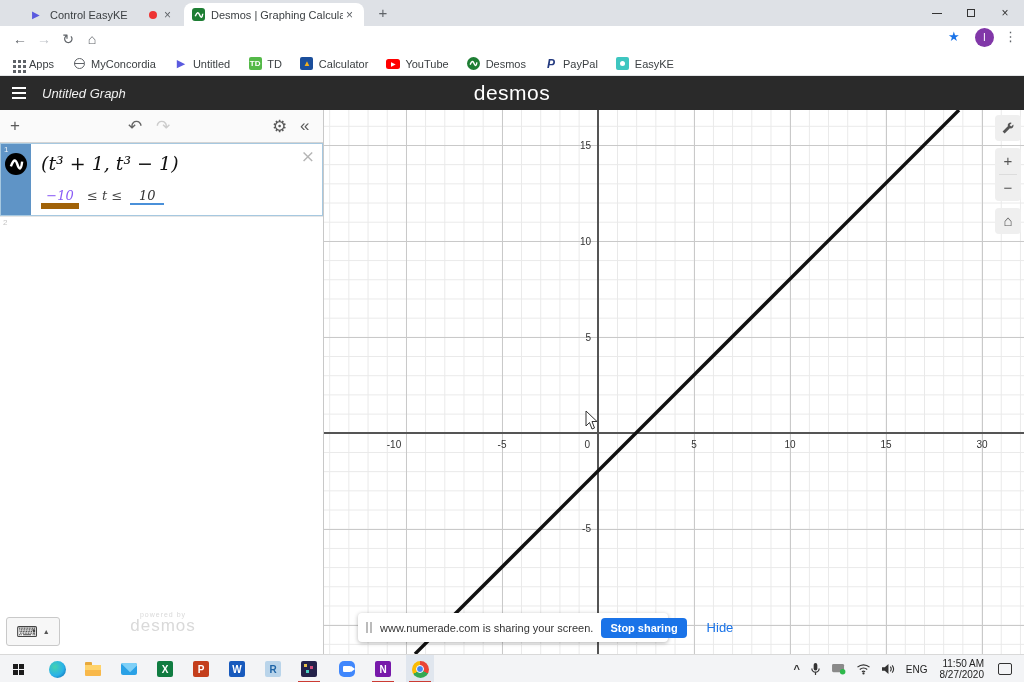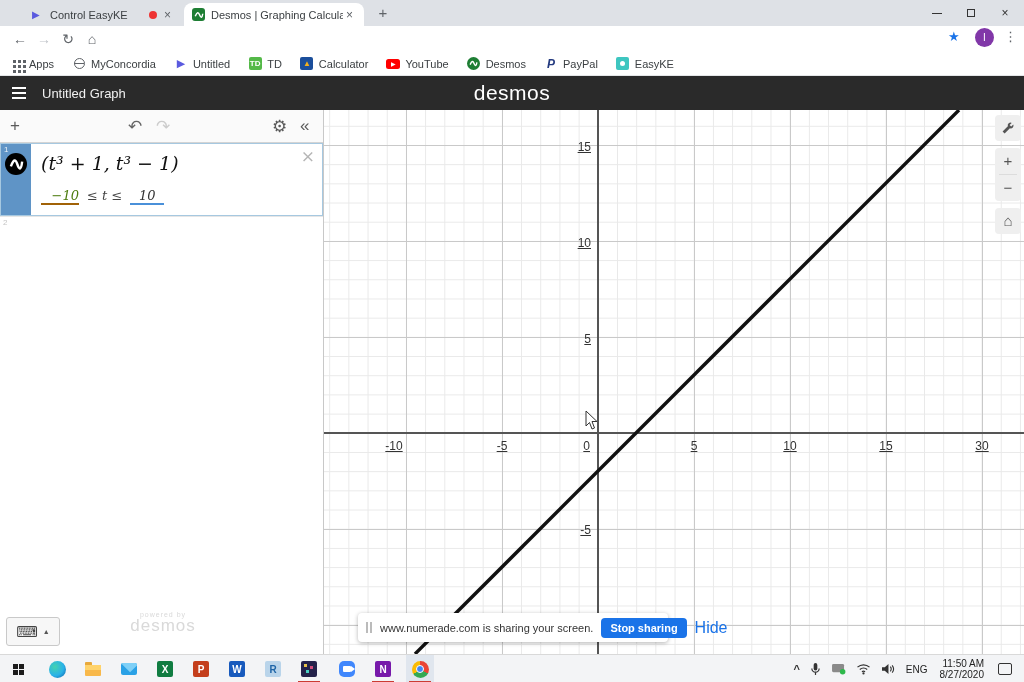--- a/index.html
+++ b/index.html
@@ -38,41 +38,41 @@
   .bmico { width:14px; height:14px; display:flex; align-items:center; justify-content:center; flex:none; }
   .appsgrid { width:3px; height:3px; background:#5f6368; box-shadow:5px 0 #5f6368,10px 0 #5f6368,0 5px #5f6368,5px 5px #5f6368,10px 5px #5f6368,0 10px #5f6368,5px 10px #5f6368,10px 10px #5f6368; margin:-5px 0 0 -5px; }
   .globe { width:11px; height:11px; border:1.5px solid #5f6368; border-radius:50%; position:relative; }
   .globe::after { content:""; position:absolute; left:-1px; top:3.5px; width:10px; height:1.5px; background:#5f6368; }
   .sq { width:13px; height:13px; border-radius:2px; color:#fff; font-size:8px; font-weight:bold; display:flex; align-items:center; justify-content:center; }
   .yt { width:14px; height:10px; border-radius:2.5px; background:#f00; color:#fff; font-size:6px; display:flex; align-items:center; justify-content:center; }
 
   
   .dheader { left:0; top:76px; width:1024px; height:34px; background:#2a2a2a; display:flex; align-items:center; }
   .burger { width:14px; height:2px; background:#fff; box-shadow:0 5px #fff,0 10px #fff; margin:-10px 0 0 12px; }
-  .dtitle { margin-left:16px; font-size:13px; color:#f0f0f0; }
+  .dtitle { margin-left:16px; font-size:13px; color:#f0f0f0;font-style:italic; }
   .dlogo { position:absolute; left:0; right:0; text-align:center; font-size:21px; color:#fff; letter-spacing:.5px; }
   .hright { position:absolute; right:8px; display:flex; align-items:center; gap:8px; }
   .loginbtn { border:1px solid #8a8a8a; border-radius:4px; color:#eee; font-size:12px; padding:3px 10px; }
   .orword { color:#bbb; font-size:11px; }
   .signupbtn { background:#2aa14a; border-radius:4px; color:#fff; font-size:12px; padding:4px 11px; }
   .hico { width:22px; height:22px; display:flex; align-items:center; justify-content:center; color:#ddd; }
   .qcirc { width:17px; height:17px; border-radius:50%; background:#ddd; color:#2a2a2a; font-size:11px; font-weight:bold; display:flex; align-items:center; justify-content:center; }
 
   
   .panel { left:0; top:110px; width:324px; height:544px; background:#fff; border-right:1px solid #c8c8c8; }
   .exptool { left:0; top:0; width:323px; height:33px; background:#fafafa; border-bottom:1px solid #d4d4d4; }
   .tico { position:absolute; top:6px; font-size:17px; color:#5a5a5a; }
   .expitem { left:0; top:33px; width:323px; height:73px; background:#fff; border:1px solid #a6c8e0; display:flex; }
   .gutter { width:30px; background:#5f94c6; position:relative; flex:none; }
   .gidx { position:absolute; left:3px; top:1px; font-size:8px; color:#eaf2fa; }
   .gcirc { position:absolute; left:4px; top:9px; width:22px; height:22px; border-radius:50%; background:#000; display:flex; align-items:center; justify-content:center; }
   .expbody { flex:1; position:relative; font-family:"DejaVu Serif",serif; }
   .formula { position:absolute; left:10px; top:8px; font-size:19px; font-style:italic; color:#111; }
   .sliderrow { position:absolute; left:10px; top:44px; font-size:13px; font-style:italic; color:#444; display:flex; align-items:baseline; gap:8px; }
-  .smin { display:inline-block; width:38px; text-align:right; color:#4d7c0f; border-bottom:2px solid #a16207; }
+  .smin { display:inline-block; width:38px; text-align:center; color:#8b5cf6; border-bottom:6px solid #a16207; }
   .smax { display:inline-block; width:34px; text-align:center; color:#333; border-bottom:2px solid #4a90d9; }
   .expclose { position:absolute; right:7px; top:2px; font-size:17px; color:#b5b5b5; }
   .row2idx { position:absolute; left:3px; top:108px; font-size:8px; color:#c4c4c4; }
   .row1sep { position:absolute; left:0; top:106px; width:323px; height:1px; background:#e6e6e6; }
 
   .kbbtn { left:6px; top:617px; width:54px; height:29px; background:#f7f7f7; border:1px solid #c9c9c9; border-radius:3px; display:flex; align-items:center; justify-content:center; gap:5px; color:#444; }
   .kbglyph { font-size:15px; }
   .kbcaret { font-size:7px; color:#555; }
   .wm { left:118px; top:611px; width:90px; text-align:center; color:#d9d9d9; }
   .wm .small { font-size:7px; letter-spacing:1px; }
@@ -82,33 +82,33 @@
   .graph { left:324px; top:110px; width:700px; height:544px; background-color:#fff;
     background-image:
       linear-gradient(to right,#c9c9c9 1px,transparent 1px),
       linear-gradient(to bottom,#c9c9c9 1px,transparent 1px),
       linear-gradient(to right,#e9e9e9 1px,transparent 1px),
       linear-gradient(to bottom,#e9e9e9 1px,transparent 1px);
     background-size:96px 100%,100% 96px,19.2px 100%,100% 19.2px;
     background-position:82px 0,0 35px,5.2px 0,0 15.8px; }
   .yaxis { position:absolute; left:273px; top:0; width:2px; height:544px; background:#555; }
   .xaxis { position:absolute; left:0; top:322px; width:700px; height:2px; background:#555; }
-  .tick { position:absolute; font-size:12px; color:#333;text-decoration:underline; }
+  .tick { position:absolute; font-size:10px; color:#333; }
   .xt { top:329px; width:24px; text-align:center; }
   .yt2 { width:30px; text-align:right; }
   .gctl { position:absolute; left:671px; width:26px; background:#efefef; border-radius:4px; color:#555; text-align:center; }
   .gbtn { height:26px; line-height:26px; font-size:15px; }
   .zoomdiv { height:1px; background:#dcdcdc; margin:0 4px; }
 
   
   .sharebar { left:358px; top:613px; width:310px; height:29px; background:#fff; border-radius:4px; box-shadow:0 1px 4px rgba(0,0,0,.3); display:flex; align-items:center; padding:0 8px; gap:8px; }
   .handle { width:2px; height:11px; background:#bbb; box-shadow:4px 0 #bbb; margin-right:4px; flex:none; }
   .sharemsg { font-size:11px; color:#333; white-space:nowrap; }
   .stopbtn { background:#1a73e8; color:#fff; font-size:11px; font-weight:bold; border-radius:4px; padding:4px 9px; white-space:nowrap; }
-  .hidelink { color:#1a73e8; font-size:16px; }
+  .hidelink { color:#1a73e8; font-size:13px;margin-left:12px; }
 
   
   .taskbar { left:0; top:654px; width:1024px; height:28px; background:#f3f4f6; border-top:1px solid #d9d9d9; }
   .slot { position:absolute; top:0; width:28px; height:28px; display:flex; align-items:center; justify-content:center; }
   .slot.active { background:#e0e6ee; }
   .underline { position:absolute; bottom:0; left:3px; width:22px; height:2.5px; background:#cc3b33; }
   .winlogo { width:11px; height:11px; display:grid; grid-template-columns:5px 5px; grid-template-rows:5px 5px; gap:1px; }
   .winlogo div { background:#1b1b1b; }
   .circ { border-radius:50%; }
   .appsq { width:16px; height:16px; border-radius:2px; color:#fff; font-size:10px; font-weight:bold; display:flex; align-items:center; justify-content:center; }

